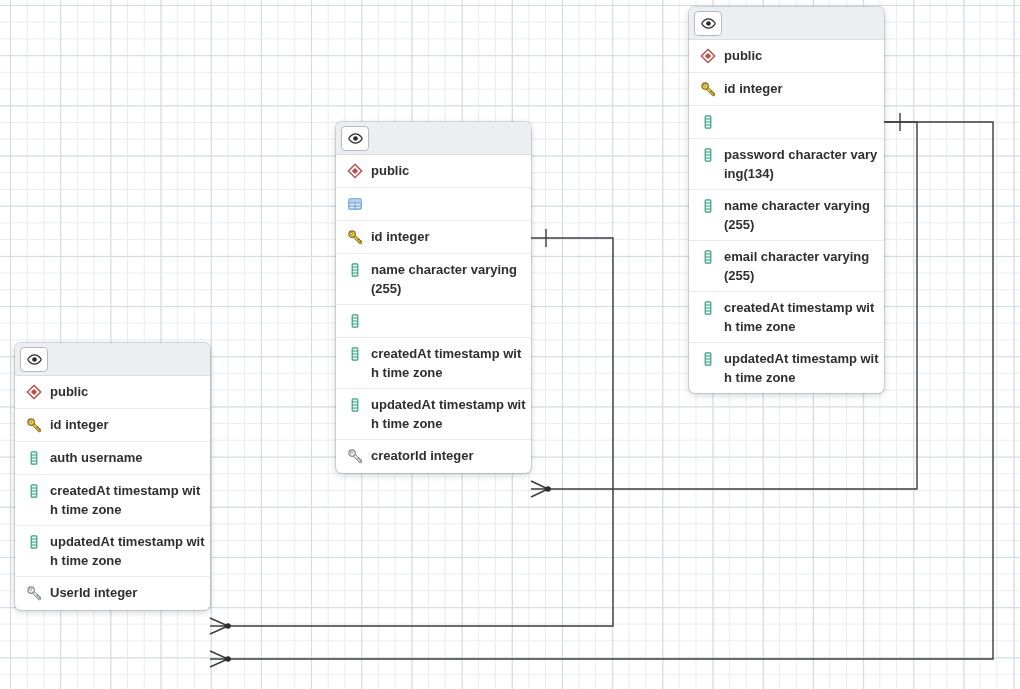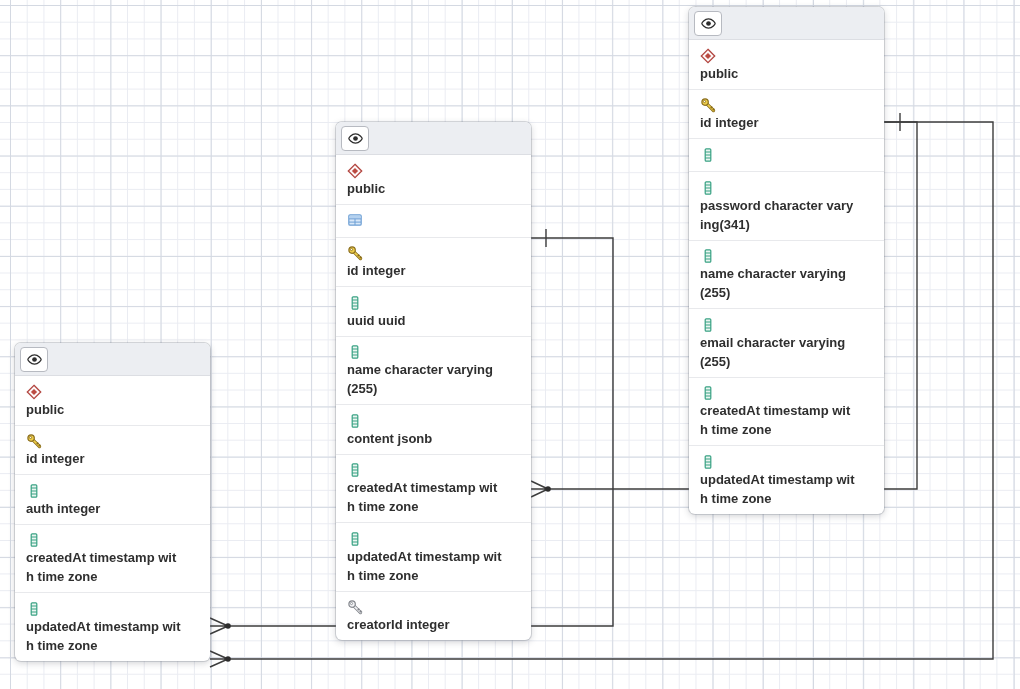--- a/index.html
+++ b/index.html
@@ -52,21 +52,20 @@
   .eye-btn svg{width:17px;height:17px;display:block;}
 
   .rows{display:block;}
   .row{
     display:flex;align-items:flex-start;
     min-height:33px;
     box-sizing:border-box;
     padding:6px 3px 6px 11px;
     border-bottom:1px solid #e8e9ec;
     background:transparent;
-    flex-direction:column;
   }
   .row:last-child{border-bottom:none;border-radius:0 0 6px 6px;}
   .row .icon{flex:0 0 16px;width:16px;height:16px;margin-right:8px;margin-top:1.5px;}
   .row .icon svg{width:16px;height:16px;display:block;}
   .row .label{
     line-height:19px;
     width:156px;
     word-break:break-all;
     overflow-wrap:anywhere;
     font-weight:bold;
@@ -134,39 +133,51 @@
           </span>
           <span class="label">id integer</span>
         </div>
         <div class="row">
           <span class="icon">
             <svg viewBox="0 0 16 16">
               <rect x="5.2" y="1.8" width="5.6" height="12.4" rx="1" fill="#eaf6f1" stroke="#38a183" stroke-width="1.2"></rect>
               <path d="M5.2 5 H10.8 M5.2 8 H10.8 M5.2 11 H10.8" stroke="#38a183" stroke-width="1"></path>
             </svg>
           </span>
-          <span class="label">auth integer</span>
+          <span class="label">auth username</span>
         </div>
         <div class="row">
           <span class="icon">
             <svg viewBox="0 0 16 16">
               <rect x="5.2" y="1.8" width="5.6" height="12.4" rx="1" fill="#eaf6f1" stroke="#38a183" stroke-width="1.2"></rect>
               <path d="M5.2 5 H10.8 M5.2 8 H10.8 M5.2 11 H10.8" stroke="#38a183" stroke-width="1"></path>
             </svg>
           </span>
           <span class="label">createdAt timestamp with time zone</span>
         </div>
         <div class="row">
           <span class="icon">
             <svg viewBox="0 0 16 16">
               <rect x="5.2" y="1.8" width="5.6" height="12.4" rx="1" fill="#eaf6f1" stroke="#38a183" stroke-width="1.2"></rect>
               <path d="M5.2 5 H10.8 M5.2 8 H10.8 M5.2 11 H10.8" stroke="#38a183" stroke-width="1"></path>
             </svg>
           </span>
           <span class="label">updatedAt timestamp with time zone</span>
+        </div>
+        <div class="row">
+          <span class="icon">
+            <svg viewBox="0 0 16 16">
+              <path d="M7.1 7.1 L13.5 13.5" stroke="#83868c" stroke-width="3.3" stroke-linecap="round"></path>
+              <path d="M7.1 7.1 L13.5 13.5" stroke="#f2f3f5" stroke-width="1.7" stroke-linecap="round"></path>
+              <path d="M10.7 11.2 L12.3 9.6 M12.7 13.2 L14.3 11.6" stroke="#83868c" stroke-width="1.5"></path>
+              <circle cx="5.1" cy="5.1" r="3.2" fill="#f2f3f5" stroke="#83868c" stroke-width="1.2"></circle>
+              <circle cx="4.5" cy="4.5" r="1.1" fill="#ffffff" stroke="#83868c" stroke-width="0.8"></circle>
+            </svg>
+          </span>
+          <span class="label">UserId integer</span>
         </div>
       </div>
   </div>
 
   <div class="table-card" id="card-doc">
     <div class="card-header">
       <button class="eye-btn">
         <svg viewBox="0 0 24 24">
           <path d="M12 5.6 C6.2 5.6 2.6 11.2 2.6 12 C2.6 12.8 6.2 18.4 12 18.4 C17.8 18.4 21.4 12.8 21.4 12 C21.4 11.2 17.8 5.6 12 5.6 Z" fill="none" stroke="#2c2c2c" stroke-width="1.8"></path>
           <circle cx="12" cy="12" r="3.3" fill="#2c2c2c"></circle>
@@ -204,39 +215,29 @@
           </span>
           <span class="label">id integer</span>
         </div>
         <div class="row">
           <span class="icon">
             <svg viewBox="0 0 16 16">
               <rect x="5.2" y="1.8" width="5.6" height="12.4" rx="1" fill="#eaf6f1" stroke="#38a183" stroke-width="1.2"></rect>
               <path d="M5.2 5 H10.8 M5.2 8 H10.8 M5.2 11 H10.8" stroke="#38a183" stroke-width="1"></path>
             </svg>
           </span>
-          <span class="label">uuid uuid</span>
-        </div>
-        <div class="row">
-          <span class="icon">
-            <svg viewBox="0 0 16 16">
-              <rect x="5.2" y="1.8" width="5.6" height="12.4" rx="1" fill="#eaf6f1" stroke="#38a183" stroke-width="1.2"></rect>
-              <path d="M5.2 5 H10.8 M5.2 8 H10.8 M5.2 11 H10.8" stroke="#38a183" stroke-width="1"></path>
-            </svg>
-          </span>
           <span class="label">name character varying (255)</span>
         </div>
         <div class="row">
           <span class="icon">
             <svg viewBox="0 0 16 16">
               <rect x="5.2" y="1.8" width="5.6" height="12.4" rx="1" fill="#eaf6f1" stroke="#38a183" stroke-width="1.2"></rect>
               <path d="M5.2 5 H10.8 M5.2 8 H10.8 M5.2 11 H10.8" stroke="#38a183" stroke-width="1"></path>
             </svg>
           </span>
-          <span class="label">content jsonb</span>
         </div>
         <div class="row">
           <span class="icon">
             <svg viewBox="0 0 16 16">
               <rect x="5.2" y="1.8" width="5.6" height="12.4" rx="1" fill="#eaf6f1" stroke="#38a183" stroke-width="1.2"></rect>
               <path d="M5.2 5 H10.8 M5.2 8 H10.8 M5.2 11 H10.8" stroke="#38a183" stroke-width="1"></path>
             </svg>
           </span>
           <span class="label">createdAt timestamp with time zone</span>
         </div>
@@ -303,21 +304,21 @@
             </svg>
           </span>
         </div>
         <div class="row">
           <span class="icon">
             <svg viewBox="0 0 16 16">
               <rect x="5.2" y="1.8" width="5.6" height="12.4" rx="1" fill="#eaf6f1" stroke="#38a183" stroke-width="1.2"></rect>
               <path d="M5.2 5 H10.8 M5.2 8 H10.8 M5.2 11 H10.8" stroke="#38a183" stroke-width="1"></path>
             </svg>
           </span>
-          <span class="label">password character varying(341)</span>
+          <span class="label">password character varying(134)</span>
         </div>
         <div class="row">
           <span class="icon">
             <svg viewBox="0 0 16 16">
               <rect x="5.2" y="1.8" width="5.6" height="12.4" rx="1" fill="#eaf6f1" stroke="#38a183" stroke-width="1.2"></rect>
               <path d="M5.2 5 H10.8 M5.2 8 H10.8 M5.2 11 H10.8" stroke="#38a183" stroke-width="1"></path>
             </svg>
           </span>
           <span class="label">name character varying (255)</span>
         </div>

